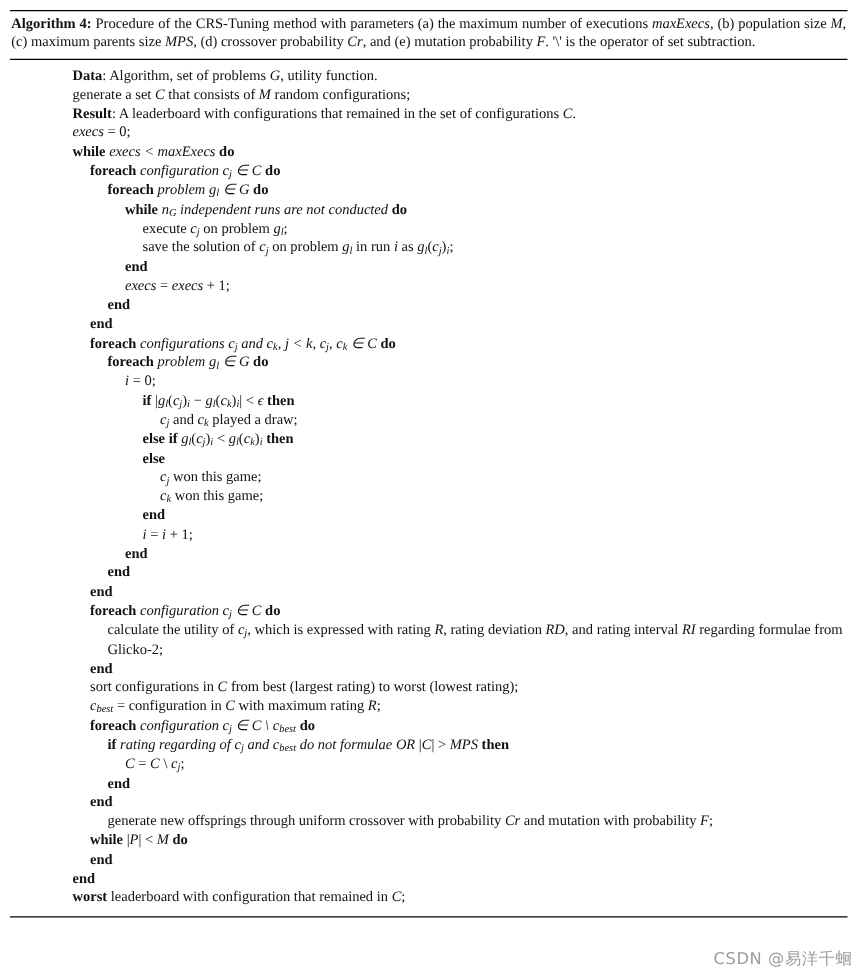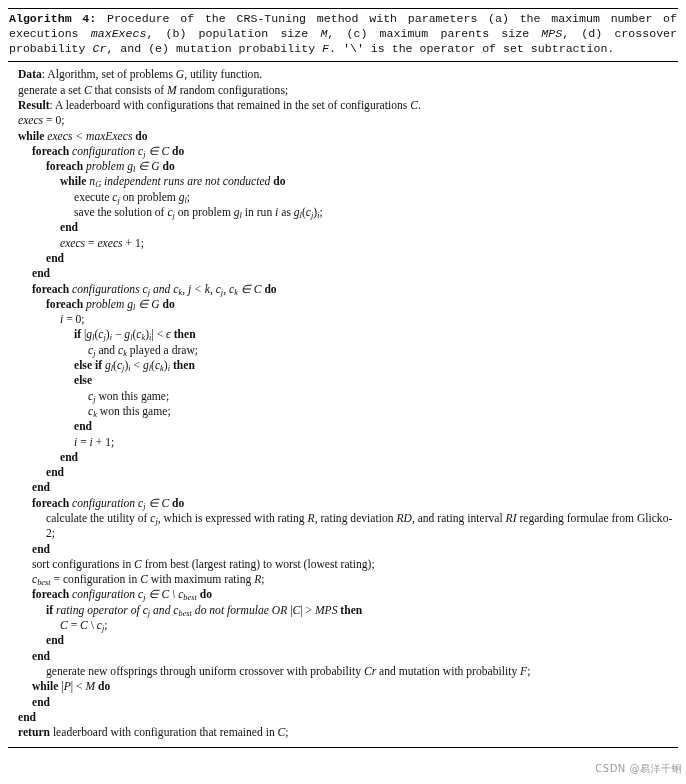--- a/index.html
+++ b/index.html
@@ -5,33 +5,33 @@
   html,body{margin:0;padding:0;}
   body{
     width:686px;height:784px;background:#ffffff;color:#111;
     font-family:"Liberation Serif", serif;
     position:relative;overflow:hidden;
   }
   .algo{position:absolute;left:8px;top:8px;width:670px;}
   .rule{border-top:1px solid #000;height:0;}
   .caption{
     font-size:11.6px;line-height:14.8px;text-align:justify;
-    padding:3px 1px 5px 1px;color:#111;font-family:Liberation Mono, monospace;
+    padding:3px 1px 5px 1px;color:#111;
   }
   .abody{padding:5px 0 7px 8px;}
-  .line{display:flex;align-items:center;}
+  .line{display:flex;align-items:center;margin-left:40px;}
   .bar{flex:0 0 13px;border-left:1px solid #8a8a8a;}
   .txt{flex:1;font-size:11.6px;line-height:15.3px;padding-left:2px;}
   b{font-weight:700;}
   i{font-style:italic;}
   sub{font-style:italic;font-size:0.72em;line-height:0;vertical-align:-0.22em;}
   .watermark{
     position:absolute;right:4px;bottom:8px;
     font-family:"DejaVu Sans", sans-serif;
-    font-size:10px;color:#9b9b9b;letter-spacing:0.5px;
+    font-size:13px;color:#9b9b9b;letter-spacing:0.5px;
   }
 </style>
 </head>
 <body>
 
 <div class="algo">
   <div class="rule"></div>
   <div class="caption"><b>Algorithm 4:</b> Procedure of the CRS-Tuning method with parameters (a) the maximum number of executions <i>maxExecs</i>, (b) population size <i>M</i>, (c) maximum parents size <i>MPS</i>, (d) crossover probability <i>Cr</i>, and (e) mutation probability <i>F</i>. '\' is the operator of set subtraction.</div>
   <div class="rule"></div>
   <div class="abody">
@@ -210,21 +210,21 @@
         <span class="bar"></span>
         <div class="txt"><i>c</i><sub>best</sub> = configuration in <i>C</i> with maximum rating <i>R</i>;</div>
       </div>
       <div class="line">
         <span class="bar"></span>
         <div class="txt"><b>foreach</b> <i>configuration c</i><sub>j</sub> <i>∈ C \ c</i><sub>best</sub> <b>do</b></div>
       </div>
       <div class="line">
         <span class="bar"></span>
         <span class="bar"></span>
-        <div class="txt"><b>if</b> <i>rating operator of c</i><sub>j</sub> <i>and c</i><sub>best</sub> <i>do not formulae OR</i> |<i>C</i>| &gt; <i>MPS</i> <b>then</b></div>
+        <div class="txt"><b>if</b> <i>rating regarding of c</i><sub>j</sub> <i>and c</i><sub>best</sub> <i>do not formulae OR</i> |<i>C</i>| &gt; <i>MPS</i> <b>then</b></div>
       </div>
       <div class="line">
         <span class="bar"></span>
         <span class="bar"></span>
         <span class="bar"></span>
         <div class="txt"><i>C</i> = <i>C</i> \ <i>c</i><sub>j</sub>;</div>
       </div>
       <div class="line">
         <span class="bar"></span>
         <span class="bar"></span>
@@ -244,19 +244,19 @@
         <div class="txt"><b>while</b> |<i>P</i>| &lt; <i>M</i> <b>do</b></div>
       </div>
       <div class="line">
         <span class="bar"></span>
         <div class="txt"><b>end</b></div>
       </div>
       <div class="line">
         <div class="txt"><b>end</b></div>
       </div>
       <div class="line">
-        <div class="txt"><b>return</b> leaderboard with configuration that remained in <i>C</i>;</div>
+        <div class="txt"><b>worst</b> leaderboard with configuration that remained in <i>C</i>;</div>
       </div>
     </div>
   <div class="rule"></div>
 </div>
 
 <div class="watermark">CSDN @易洋千蛔</div>
 
 </body></html>

